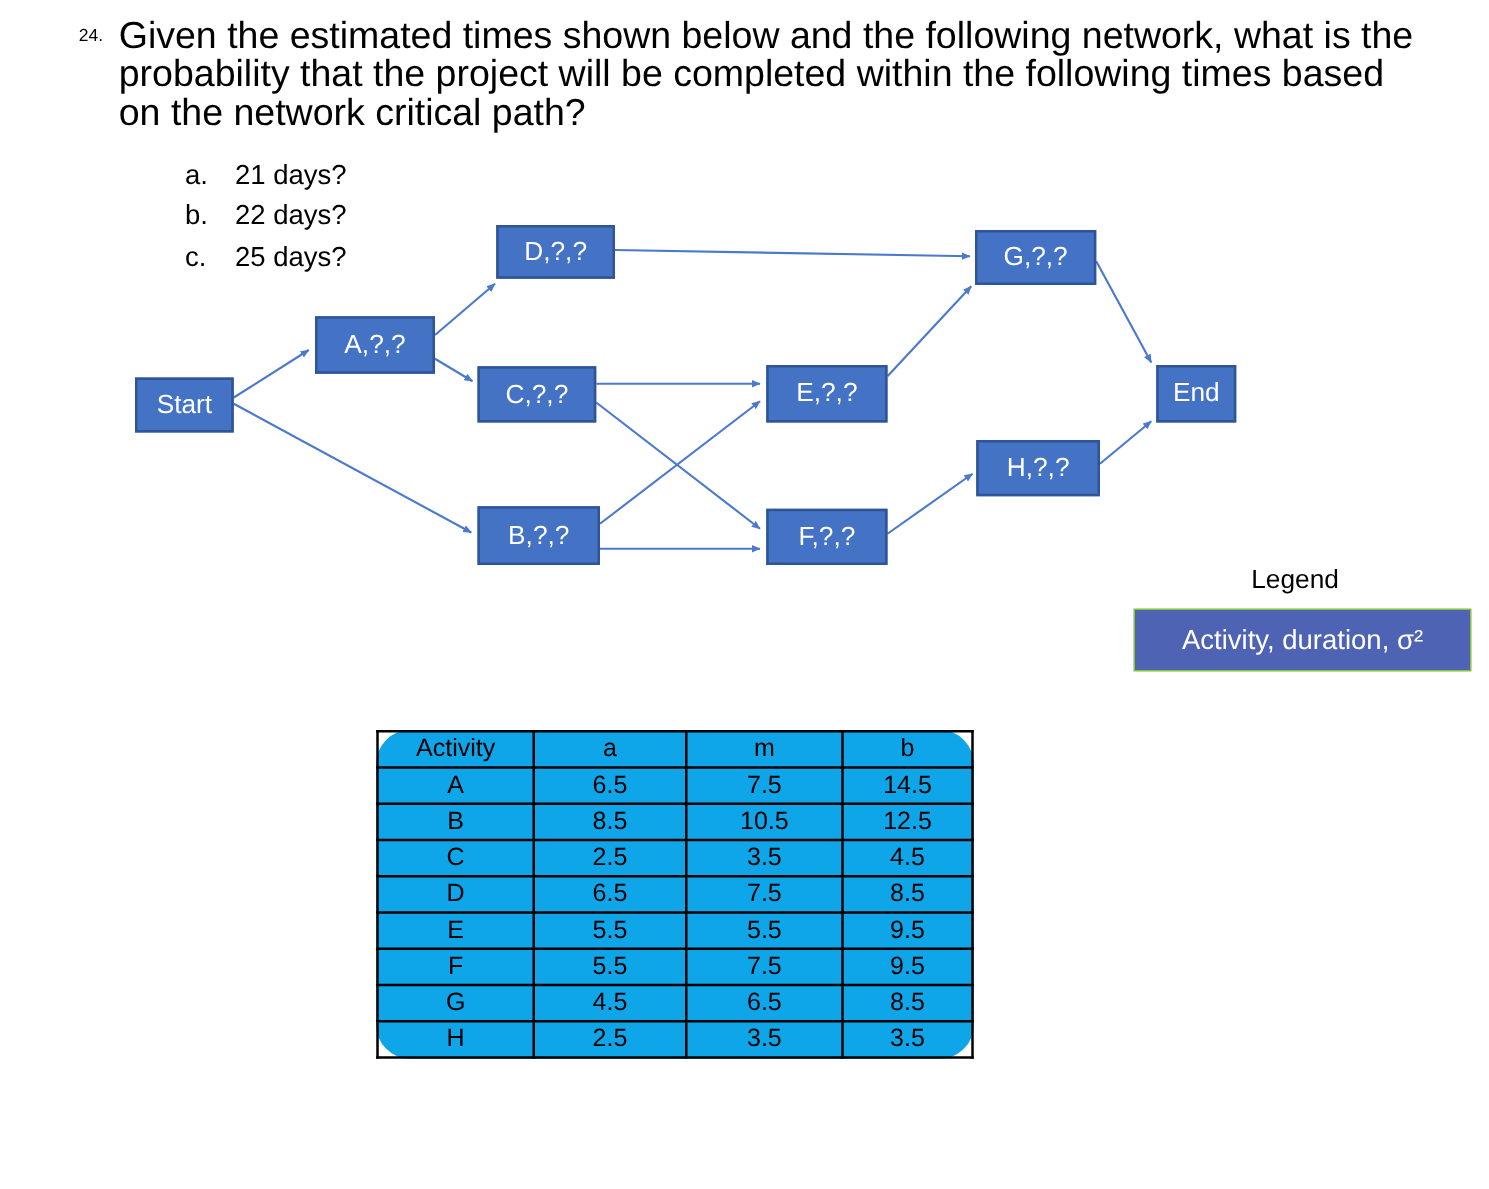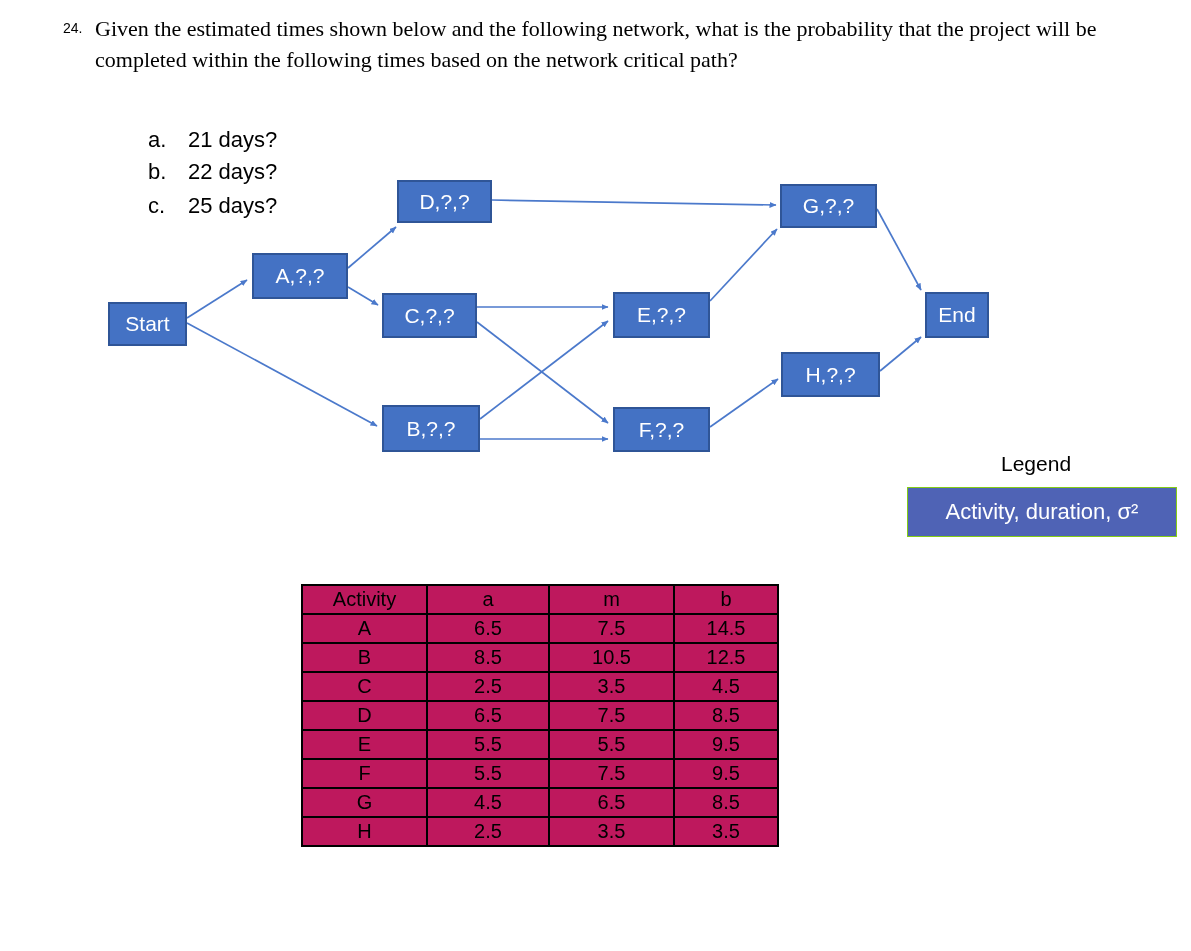--- a/index.html
+++ b/index.html
@@ -8,21 +8,21 @@
     background:#ffffff;
     font-family:"Liberation Sans", sans-serif;
     color:#000;
     position:relative;
     overflow:hidden;
   }
   .abs { position:absolute; }
 
   
   .q-num  { left:63px; top:13px; font-size:14px; line-height:31px; }
-  .q-text { left:95px; top:13px; width:1040px; font-size:22px; line-height:31px;font-family:Liberation Serif, serif; }
+  .q-text { left:95px; top:13px; width:1040px; font-size:30px; line-height:31px; }
   .q-item { font-size:22px; line-height:31px;margin-top:44px; }
   .q-item .letter { display:inline-block; width:40px; }
 
   
   .node {
     position:absolute;
     box-sizing:border-box;
     background:#4472C4;
     border:2px solid #2F5597;
     color:#ffffff;
@@ -43,21 +43,22 @@
     background:#4F63B5;
     border:1px solid #84cc16;
     color:#ffffff; font-size:22px;
     display:flex; align-items:center; justify-content:center;
   }
 
   
   .tbl-wrap { left:301px; top:584px; }
   table.activity {
     border-collapse:collapse;
-    background:#be185d;
+    background:#0ea5e9;
+    border-radius:27px;
   }
   table.activity th, table.activity td {
     border:2px solid #000000;
     height:27px;
     padding:0 4px;
     font-size:20px;
     font-weight:normal;
     text-align:center;
     vertical-align:middle;
   }

